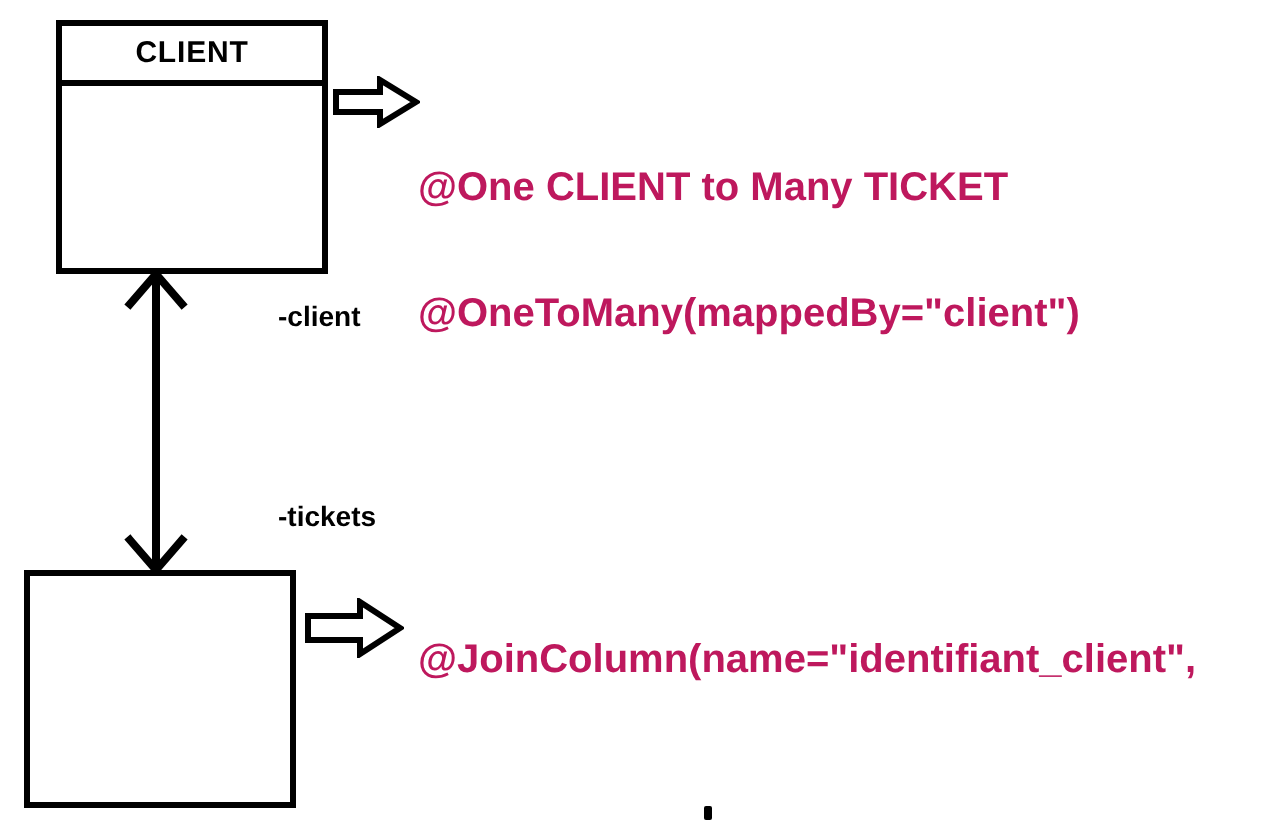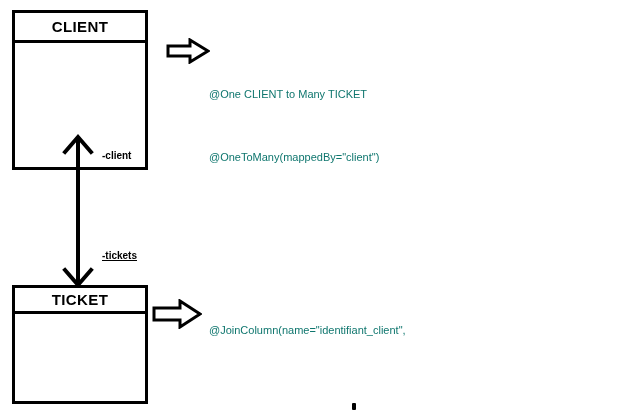--- a/index.html
+++ b/index.html
@@ -38,24 +38,24 @@
     font-weight: bold;
     color: #000000;
     letter-spacing: 0.4px;
     line-height: 1;
   }
   .uml-box-body {
     background: #ffffff;
   }
 
   #client-box {
-    left: 12px;
+    left: 28px;
     top: 10px;
     width: 136px;
-    height: 160px;
+    height: 127px;
   }
   #client-box .uml-box-body { height: 91px; }
 
   #ticket-box {
     left: 12px;
     top: 285px;
     width: 136px;
     height: 119px;
   }
   #ticket-box .uml-box-header { height: 26px; }
@@ -66,40 +66,41 @@
     position: absolute;
     left: 55px;
     top: 130px;
     width: 50px;
     height: 162px;
   }
 
   
   .role-label {
     position: absolute;
-    font-size: 10px;
+    font-size: 14px;
     font-weight: bold;
     color: #000000;
     white-space: nowrap;
     line-height: 1;
+    margin-left: 37px;
   }
   #label-client  { left: 102px; top: 151px; }
-  #label-tickets { left: 102px; top: 251px; text-decoration: underline; }
+  #label-tickets { left: 102px; top: 251px; }
 
   
   .block-arrow { position: absolute; }
   #arrow-client { left: 166px; top: 38px;  width: 44px; height: 26px; }
   #arrow-ticket { left: 152px; top: 299px; width: 50px; height: 30px; }
 
   
   .annotation {
     position: absolute;
-    font-size: 11px;
-    font-weight: normal;
-    color: #0f766e;
+    font-size: 20px;
+    font-weight: bold;
+    color: #be185d;
     line-height: 21px;
     white-space: pre;
   }
   #annotation-client { left: 209px; top: 42px; }
   #annotation-ticket { left: 209px; top: 278px; }
   .annotation-line { display: block; }
 
   
   #ink-speck {
     position: absolute;
@@ -117,23 +118,20 @@
 <div id="canvas">
 
   <div class="uml-box" id="client-box">
     <div class="uml-box-header">
       <span class="uml-box-title">CLIENT</span>
     </div>
     <div class="uml-box-body"></div>
   </div>
 
   <div class="uml-box" id="ticket-box">
-    <div class="uml-box-header">
-      <span class="uml-box-title">TICKET</span>
-    </div>
     <div class="uml-box-body"></div>
   </div>
 
   <svg id="association" viewBox="0 0 50 162">
 
     <line x1="23" y1="8" x2="23" y2="154" stroke="#000000" stroke-width="4"></line>
 
     <polyline points="10,22 23,7 36,22" fill="none" stroke="#000000" stroke-width="4" stroke-linecap="square" stroke-linejoin="miter"></polyline>
 
     <polyline points="10,140 23,155 36,140" fill="none" stroke="#000000" stroke-width="4" stroke-linecap="square" stroke-linejoin="miter"></polyline>

